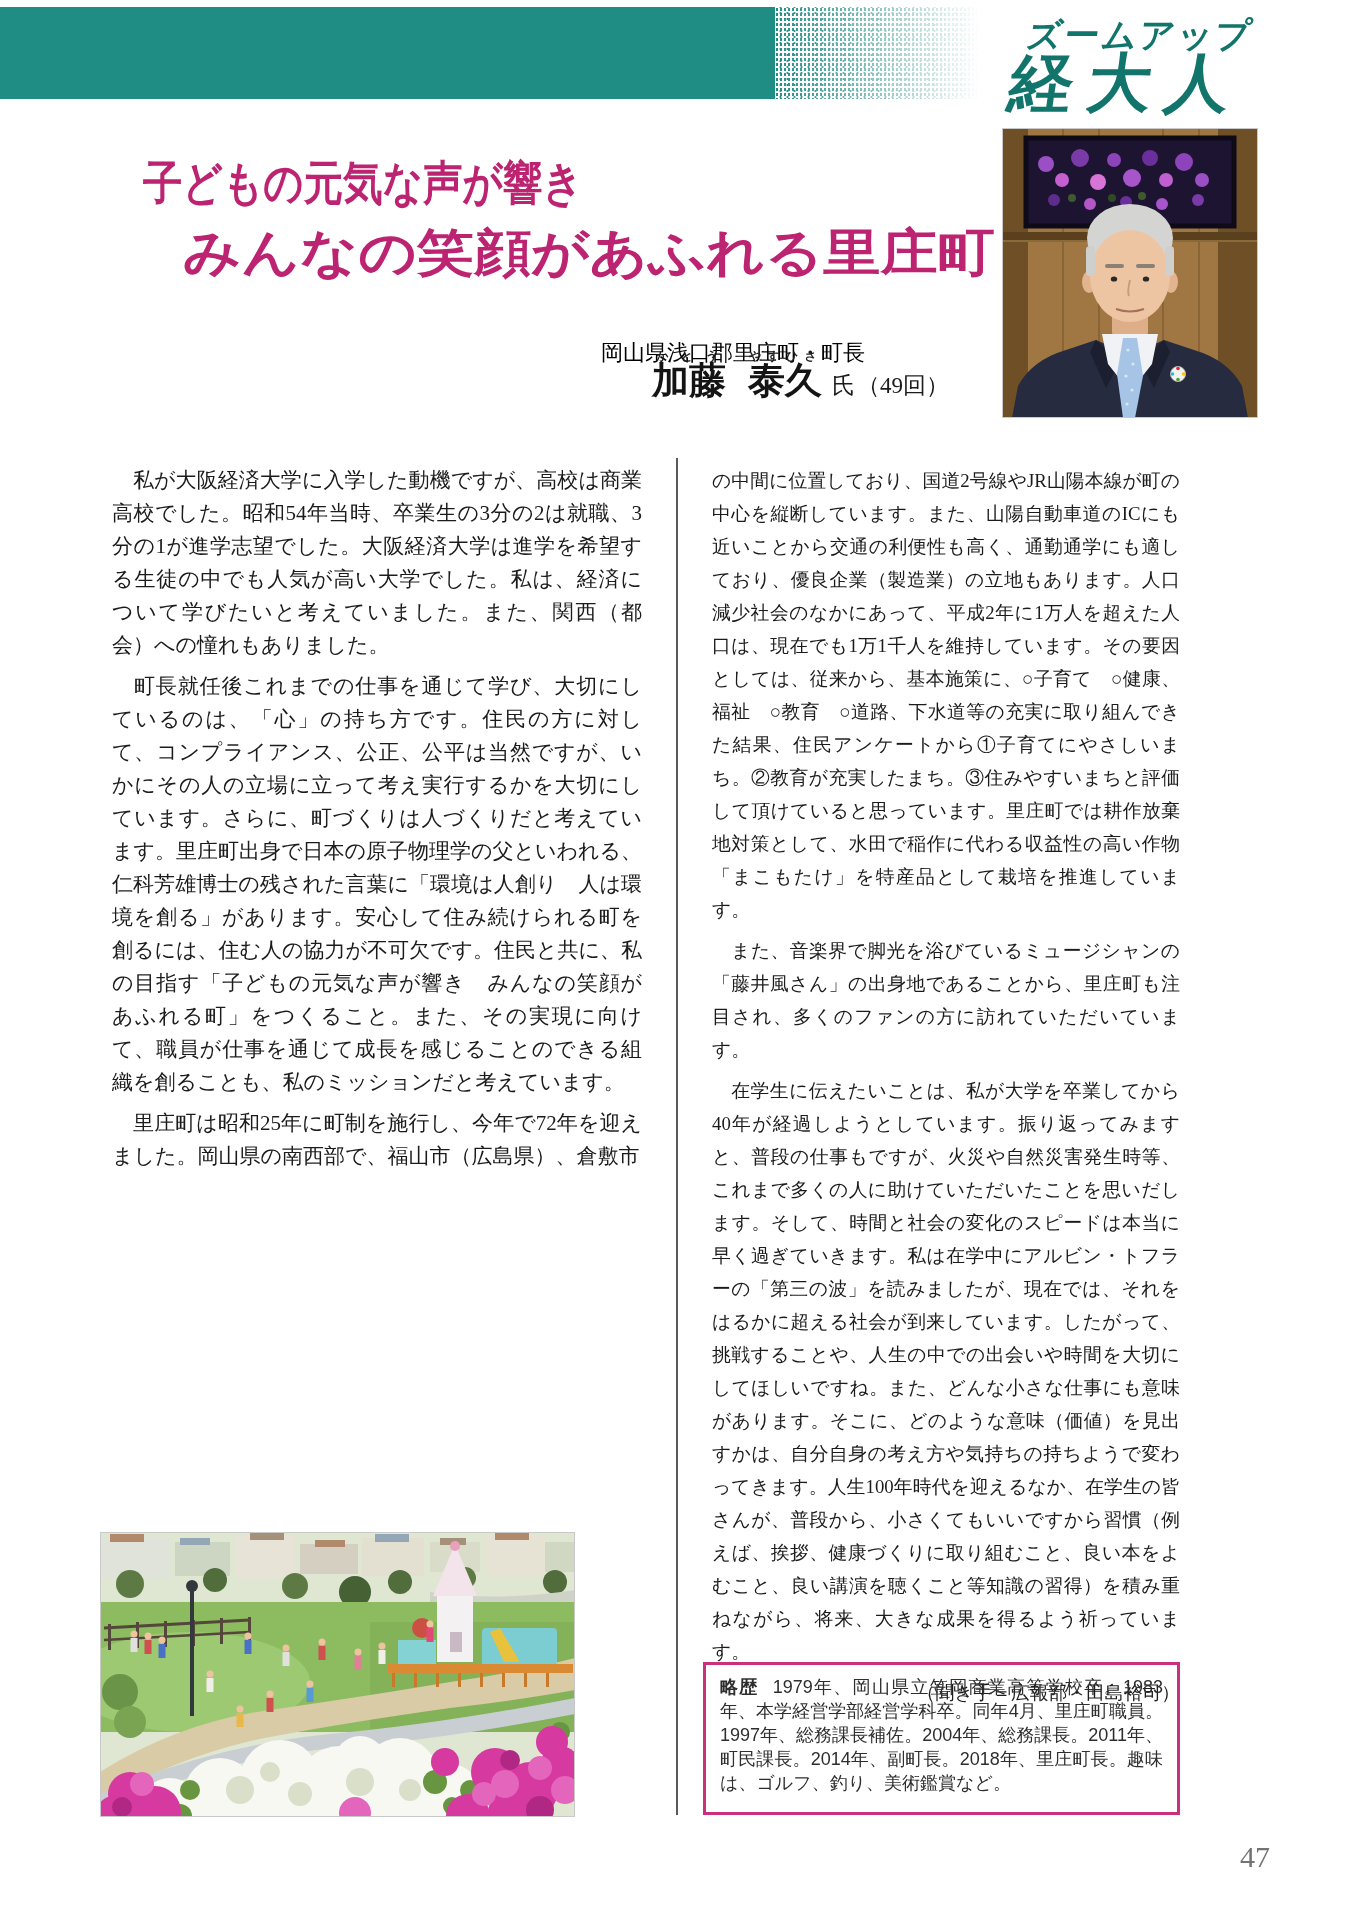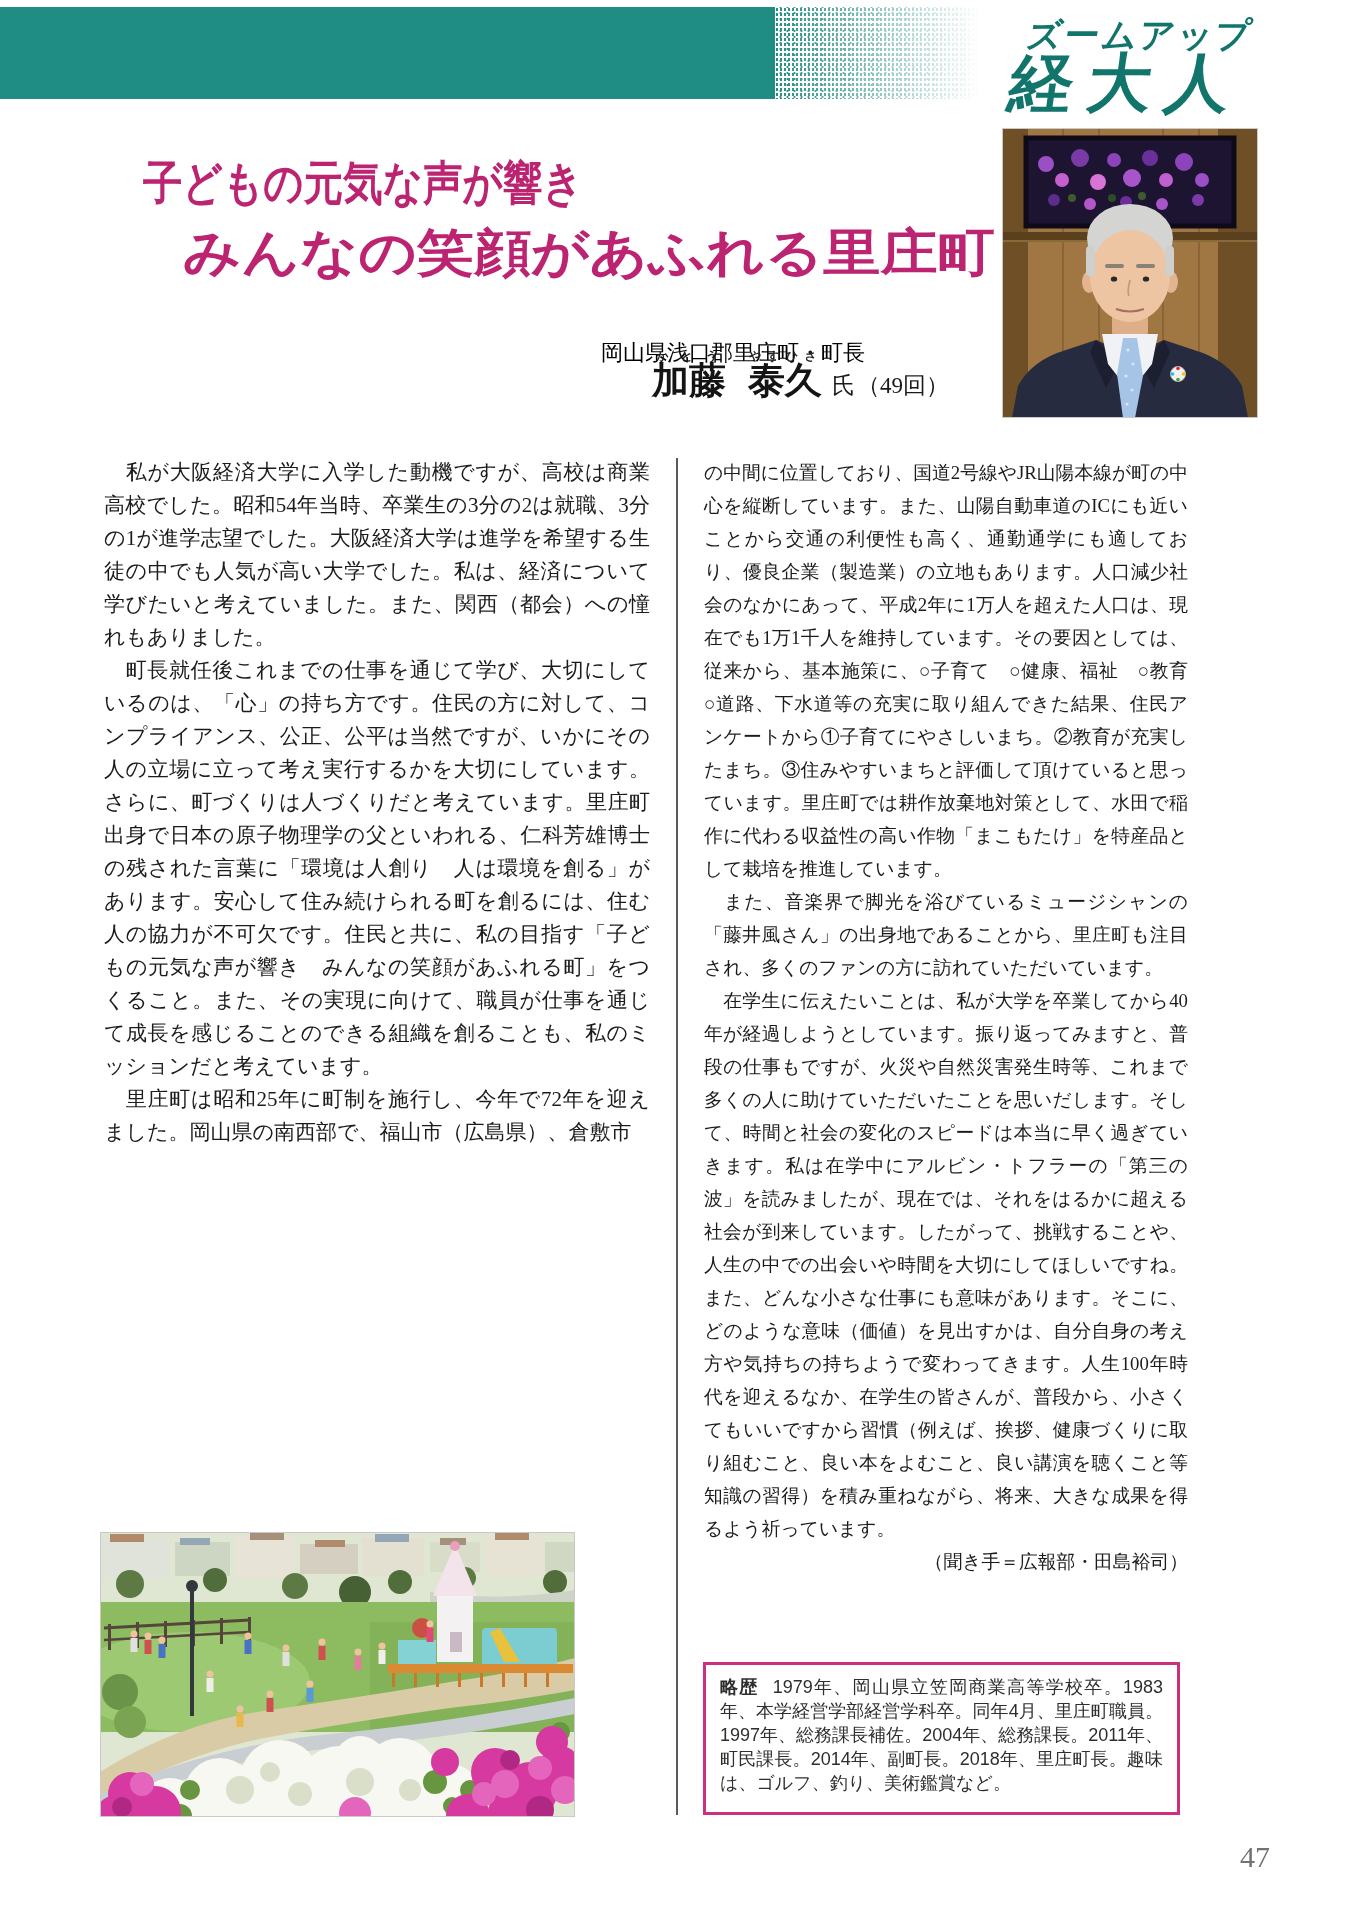--- a/index.html
+++ b/index.html
@@ -28,21 +28,21 @@
   .affiliation{position:absolute;left:601px;top:338px;font-family:"Liberation Sans","DejaVu Sans",sans-serif;
     font-size:22px;color:#000000;white-space:nowrap;}
   .name-row{position:absolute;left:652px;top:350px;white-space:nowrap;}
   .name-row ruby{font-family:"Liberation Sans","DejaVu Sans",sans-serif;font-size:37px;font-weight:bold;color:#141414;}
   .name-row ruby rt{font-size:12px;font-weight:bold;letter-spacing:4px;color:#222;}
   .name-gap{display:inline-block;width:22px;}
   .honorific{font-size:23px;margin-left:10px;}
   .cohort{font-size:23px;margin-left:2px;}
   
   .col{position:absolute;top:456px;text-align:justify;}
-  .col p{margin:0;}
+  .col p{margin:8px;}
   .col-left{left:104px;width:546px;font-size:21px;line-height:33px;}
   .col-right{left:704px;width:484px;font-size:18.8px;line-height:33px;}
   .credit{text-align:right;margin-top:8px;}
   .col-rule{position:absolute;left:676px;top:458px;width:2px;height:1357px;background:#5a5a5a;}
   
   .mayor-photo{position:absolute;left:1002px;top:128px;width:256px;height:290px;}
   .park-photo{position:absolute;left:100px;top:1532px;width:475px;height:285px;}
   .mayor-photo svg,.park-photo svg{display:block;}
   
   .bio-box{position:absolute;left:703px;top:1662px;width:477px;height:153px;box-sizing:border-box;

